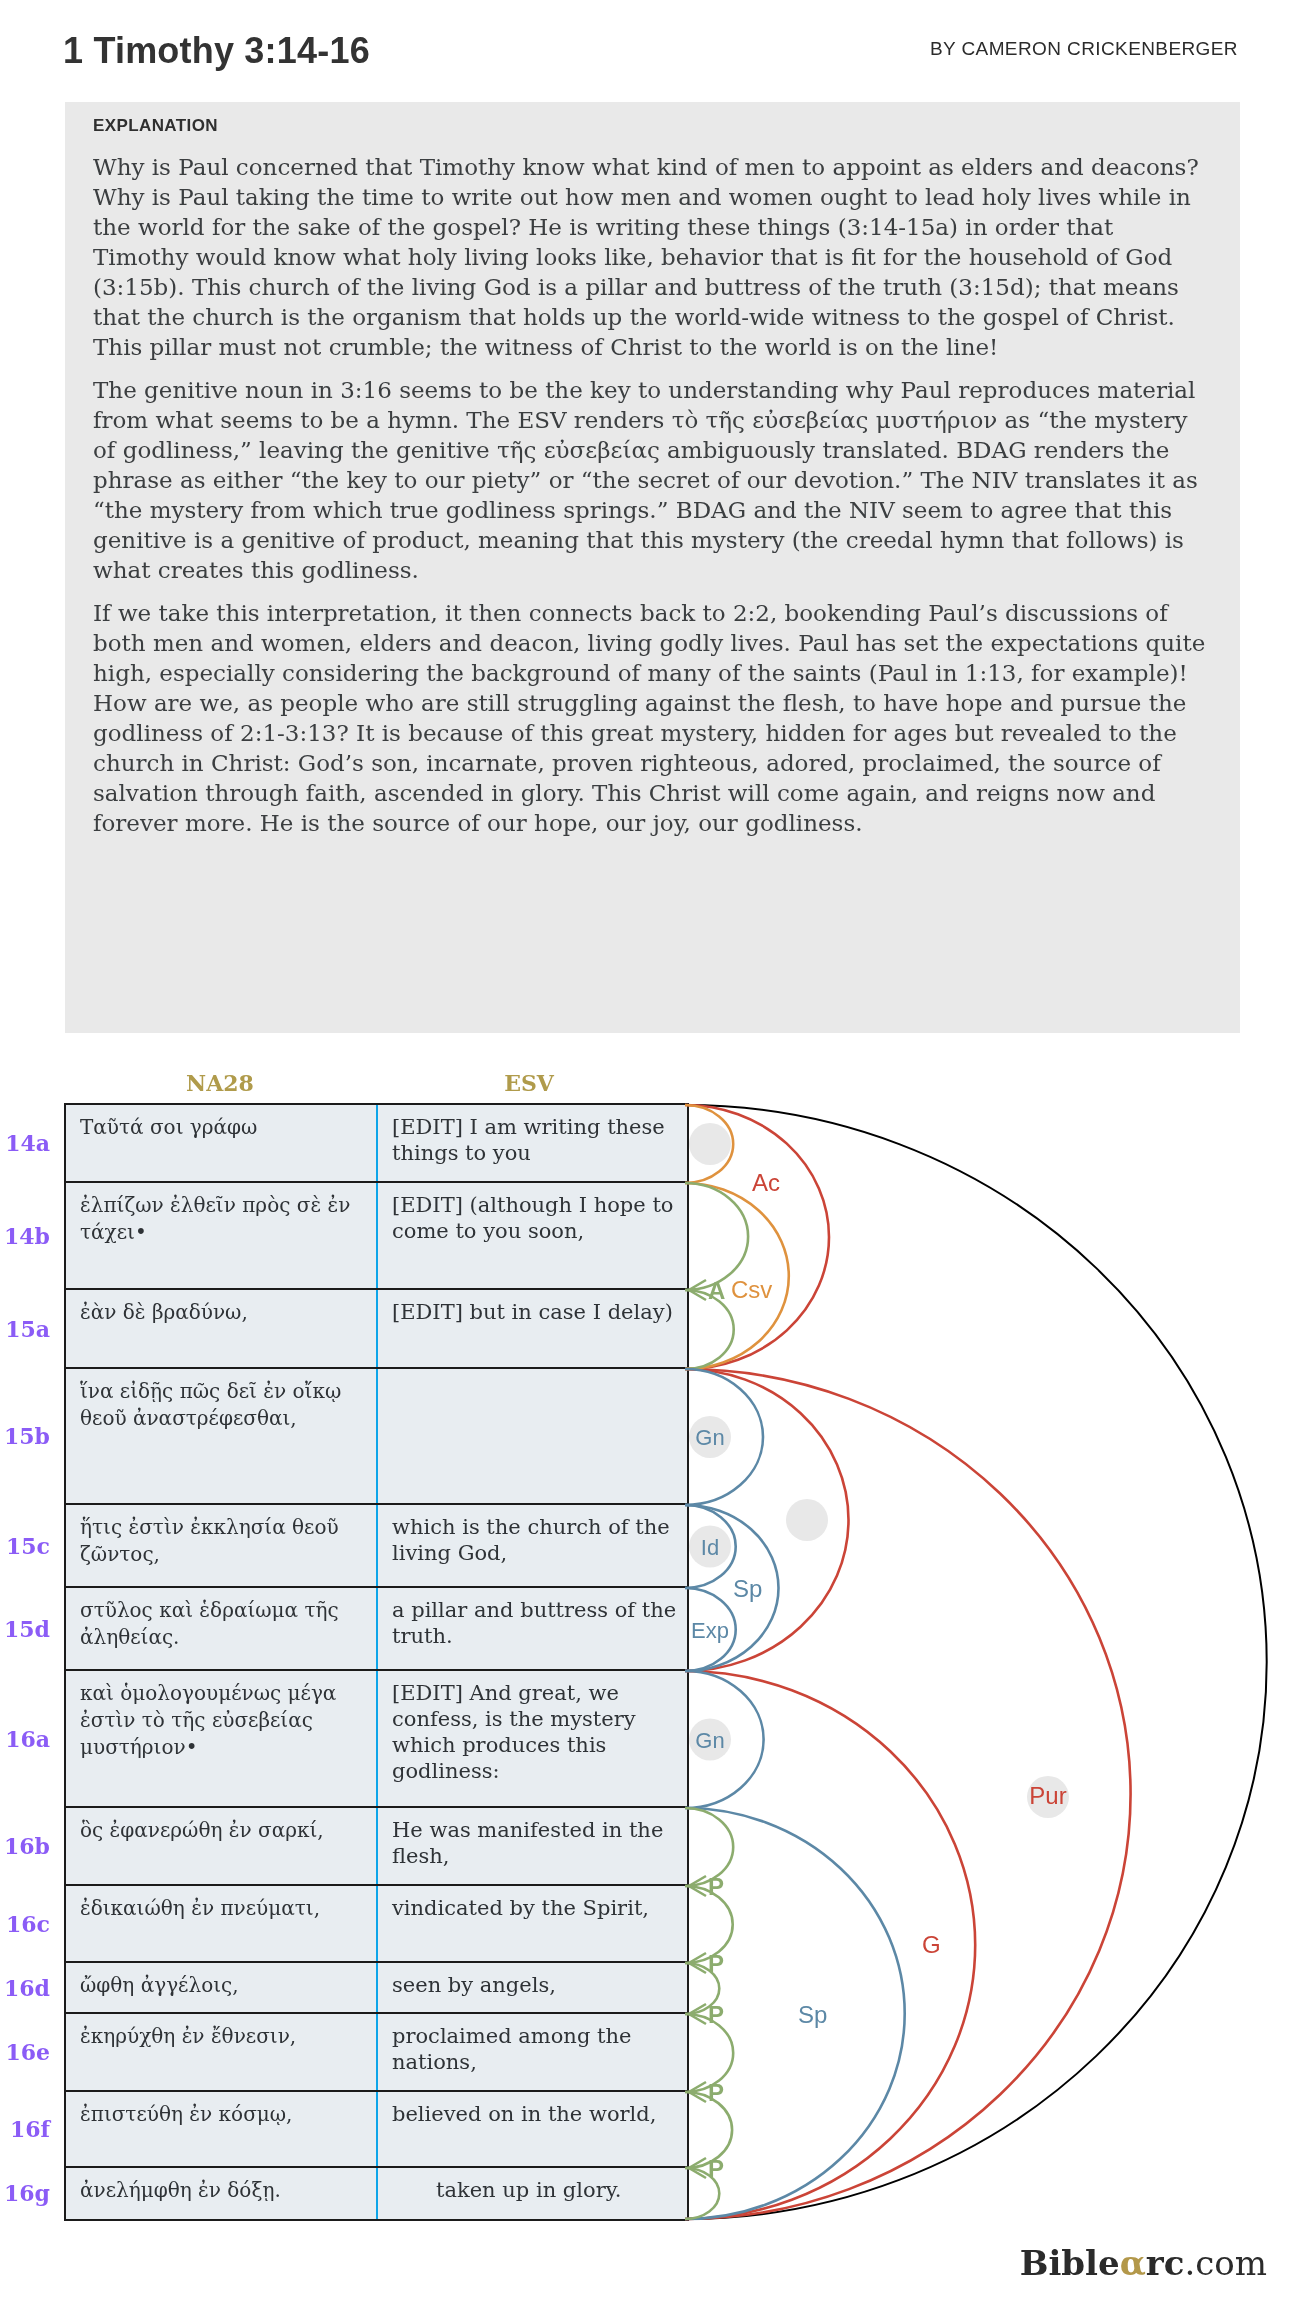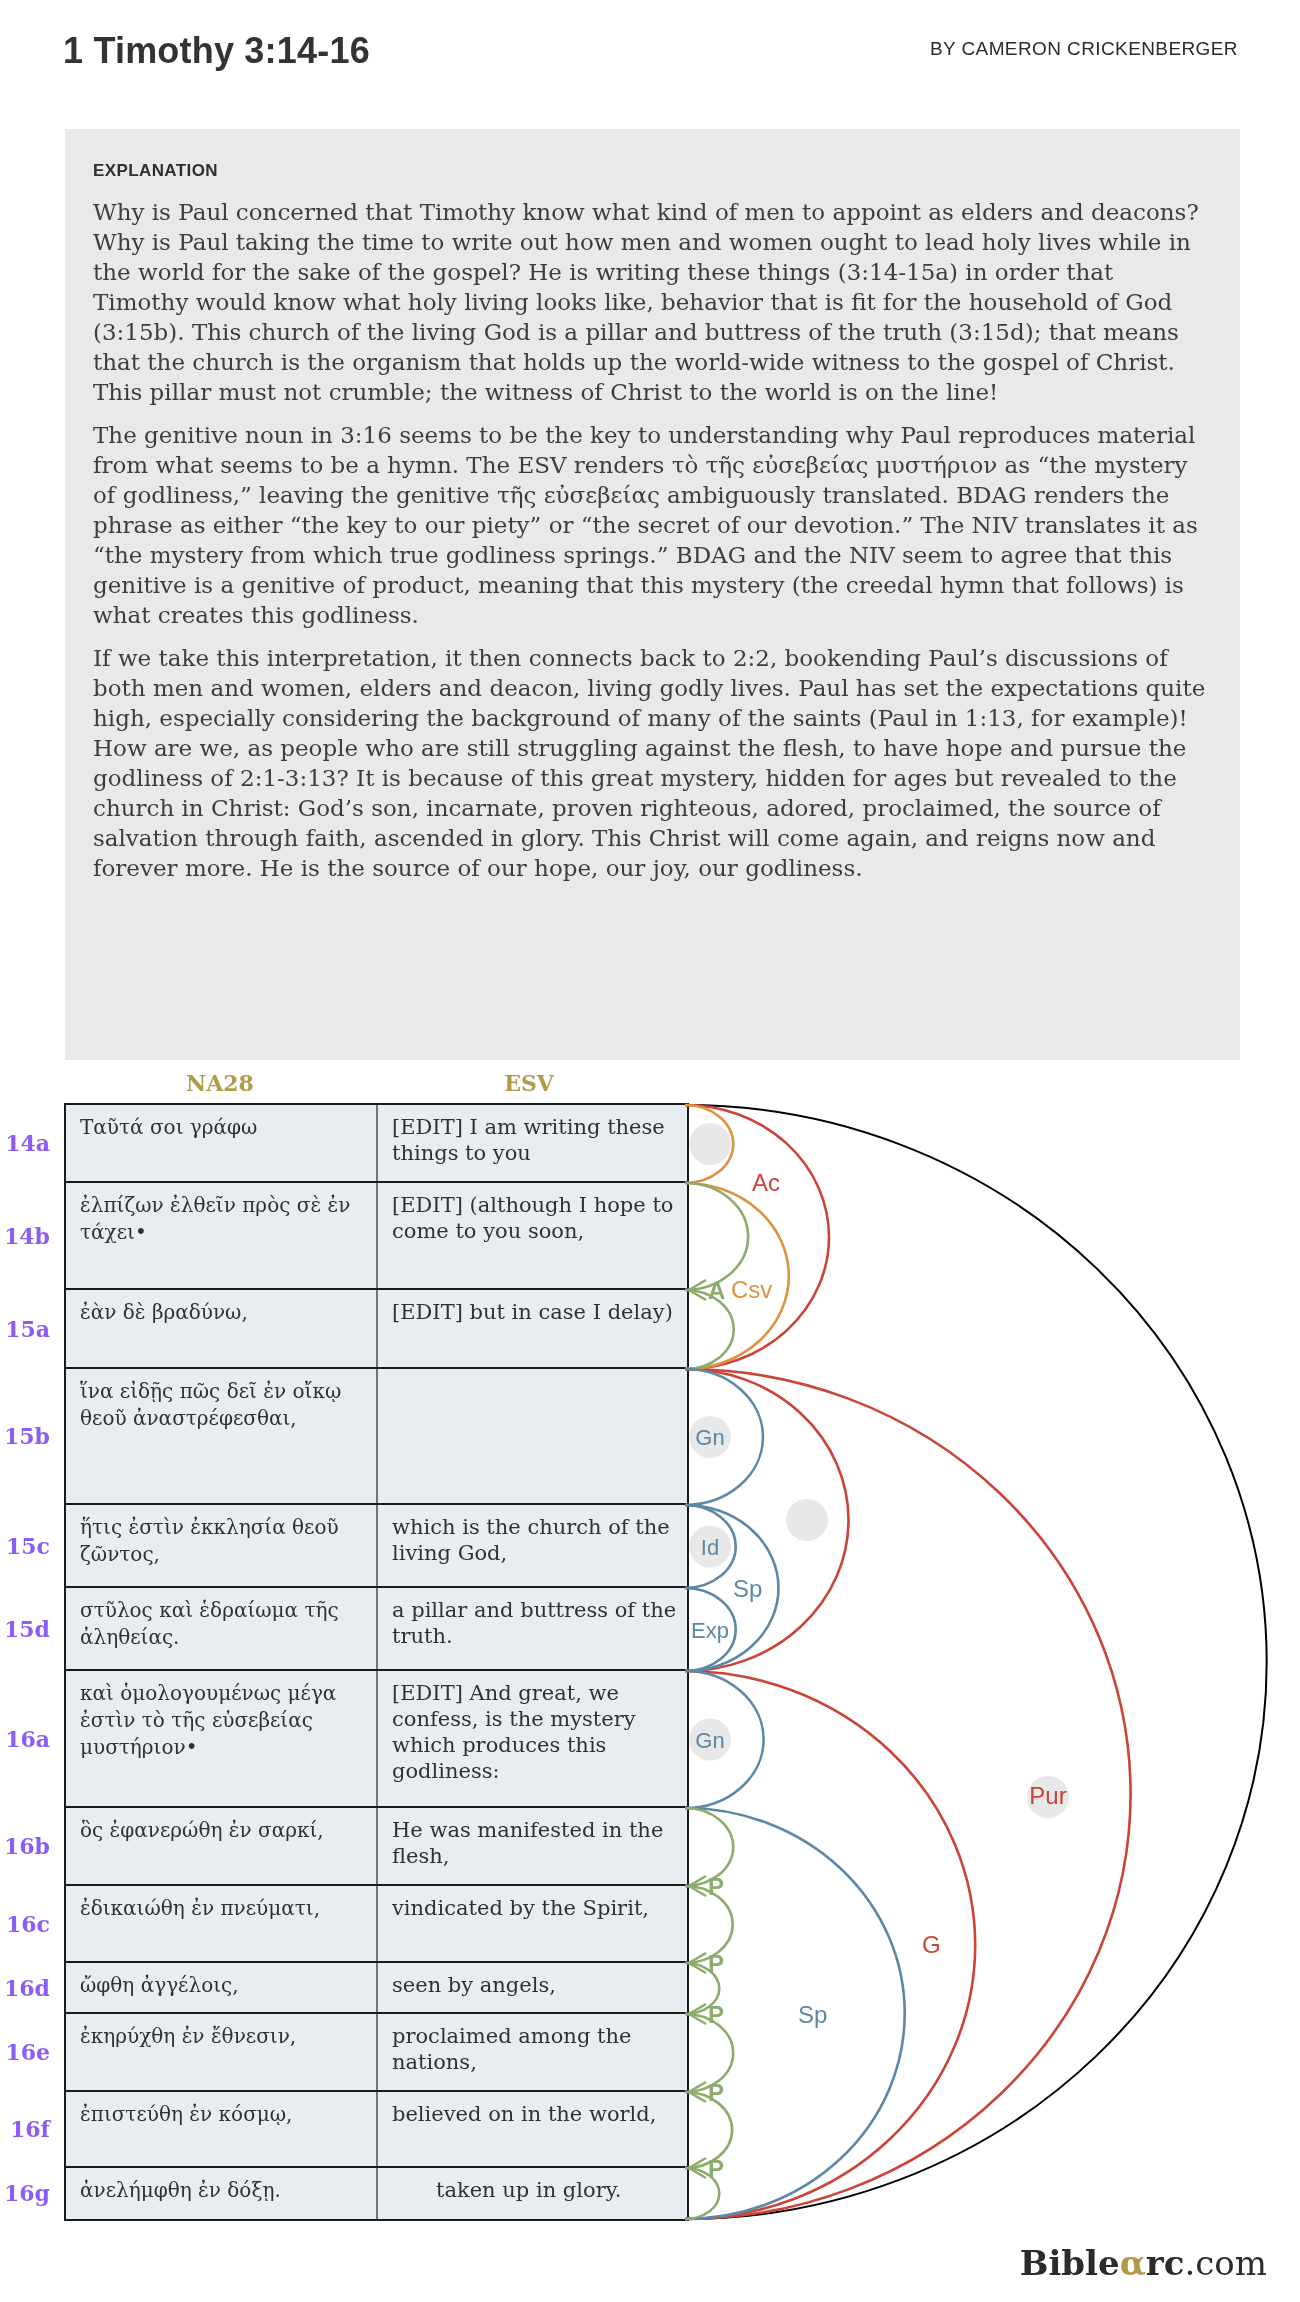--- a/index.html
+++ b/index.html
@@ -1,34 +1,34 @@
 <!DOCTYPE html>
 <html><head>
 <meta charset="utf-8">
 <style>
   html,body{margin:0;padding:0;background:#ffffff;}
   body{width:1300px;height:2302px;position:relative;overflow:hidden;
        font-family:"Liberation Sans",sans-serif;}
   .abs{position:absolute;}
   #page-title{left:63px;top:30px;font-size:36px;font-weight:bold;color:#333;letter-spacing:0.2px;}
   #byline{right:62px;top:38px;font-size:19px;color:#2b2b2b;letter-spacing:0.4px;}
-  #explanation{left:65px;top:129px;width:1175px;height:931px;background:#e9e9e9;
-      box-sizing:border-box;padding:32px 28px;overflow:hidden;}
+  #explanation{left:65px;top:102px;width:1175px;height:931px;background:#e9e9e9;
+      box-sizing:border-box;padding:14px 28px;overflow:hidden;}
   #explanation h2{margin:0 0 16px 0;font-size:17px;font-weight:bold;color:#2f2f2f;
       letter-spacing:0.4px;font-family:"Liberation Sans",sans-serif;}
   #explanation p{margin:0 0 13px 0;font-size:23px;line-height:30px;color:#3b3e40;
       font-family:"DejaVu Serif",serif;}
   .col-header{top:1070px;font-size:22px;font-weight:bold;color:#b09b4b;
       font-family:"DejaVu Serif",serif;transform:translateX(-50%);}
   #table-wrap{left:64px;top:1103px;width:625px;box-sizing:border-box;
       border:2px solid #1b1b1b;background:#e8edf1;}
   .prow{display:flex;box-sizing:border-box;border-bottom:2px solid #1b1b1b;}
   .prow:last-child{border-bottom:none;}
   .cell{box-sizing:border-box;padding:9px 10px 7px 14px;color:#2e3236;vertical-align:top;}
-  .c1{width:312px;border-right:2px solid #737373;font-family:"DejaVu Serif",serif;
+  .c1{width:312px;border-right:2px solid #0ea5e9;font-family:"DejaVu Serif",serif;
       font-size:20px;line-height:27px;}
   .c2{flex:1;font-family:"DejaVu Serif",serif;font-size:21px;line-height:26px;}
   .vlabel{position:absolute;left:4px;width:46px;text-align:right;
       font-family:"DejaVu Serif",serif;font-size:22px;font-weight:bold;color:#8b5cf6;}
   #arc-svg{left:0;top:0;}
   #logo{right:33px;top:2243px;font-family:"DejaVu Serif",serif;font-size:34px;color:#2b2b2b;}
   #logo .b{font-weight:bold;}
   #logo .alpha{font-weight:bold;color:#b3984a;}
   #logo .com{font-weight:normal;color:#2b2b2b;}
 </style>

